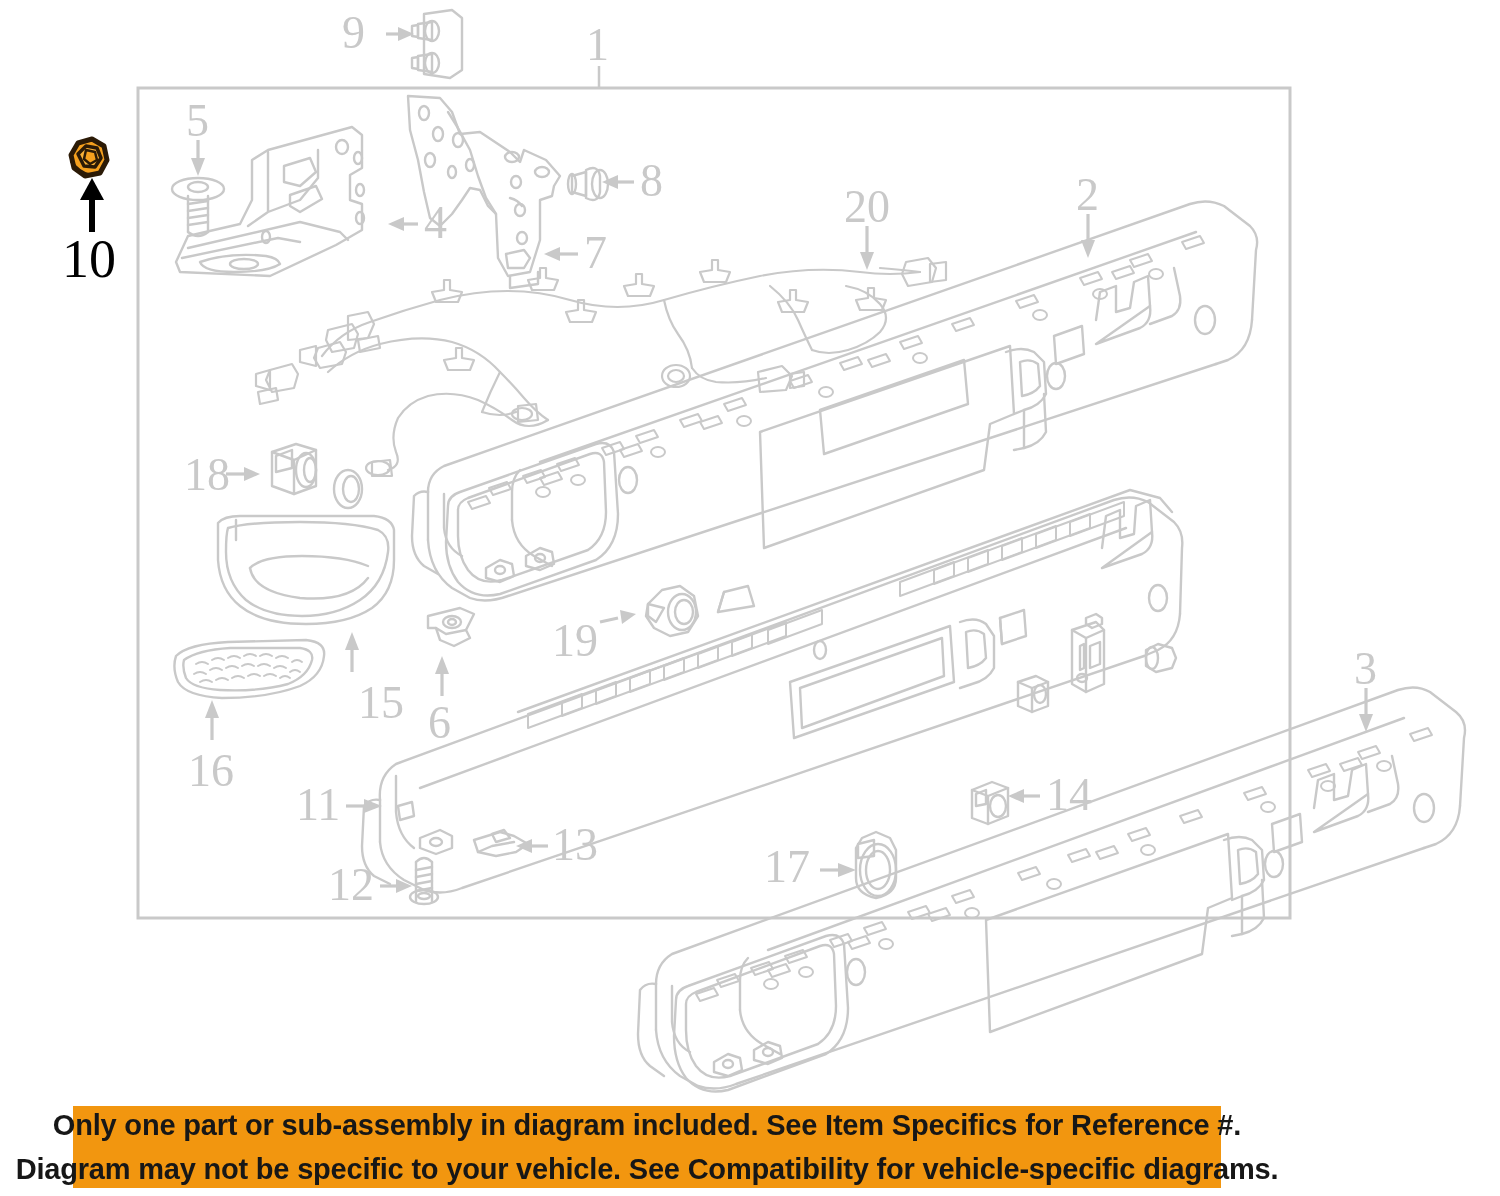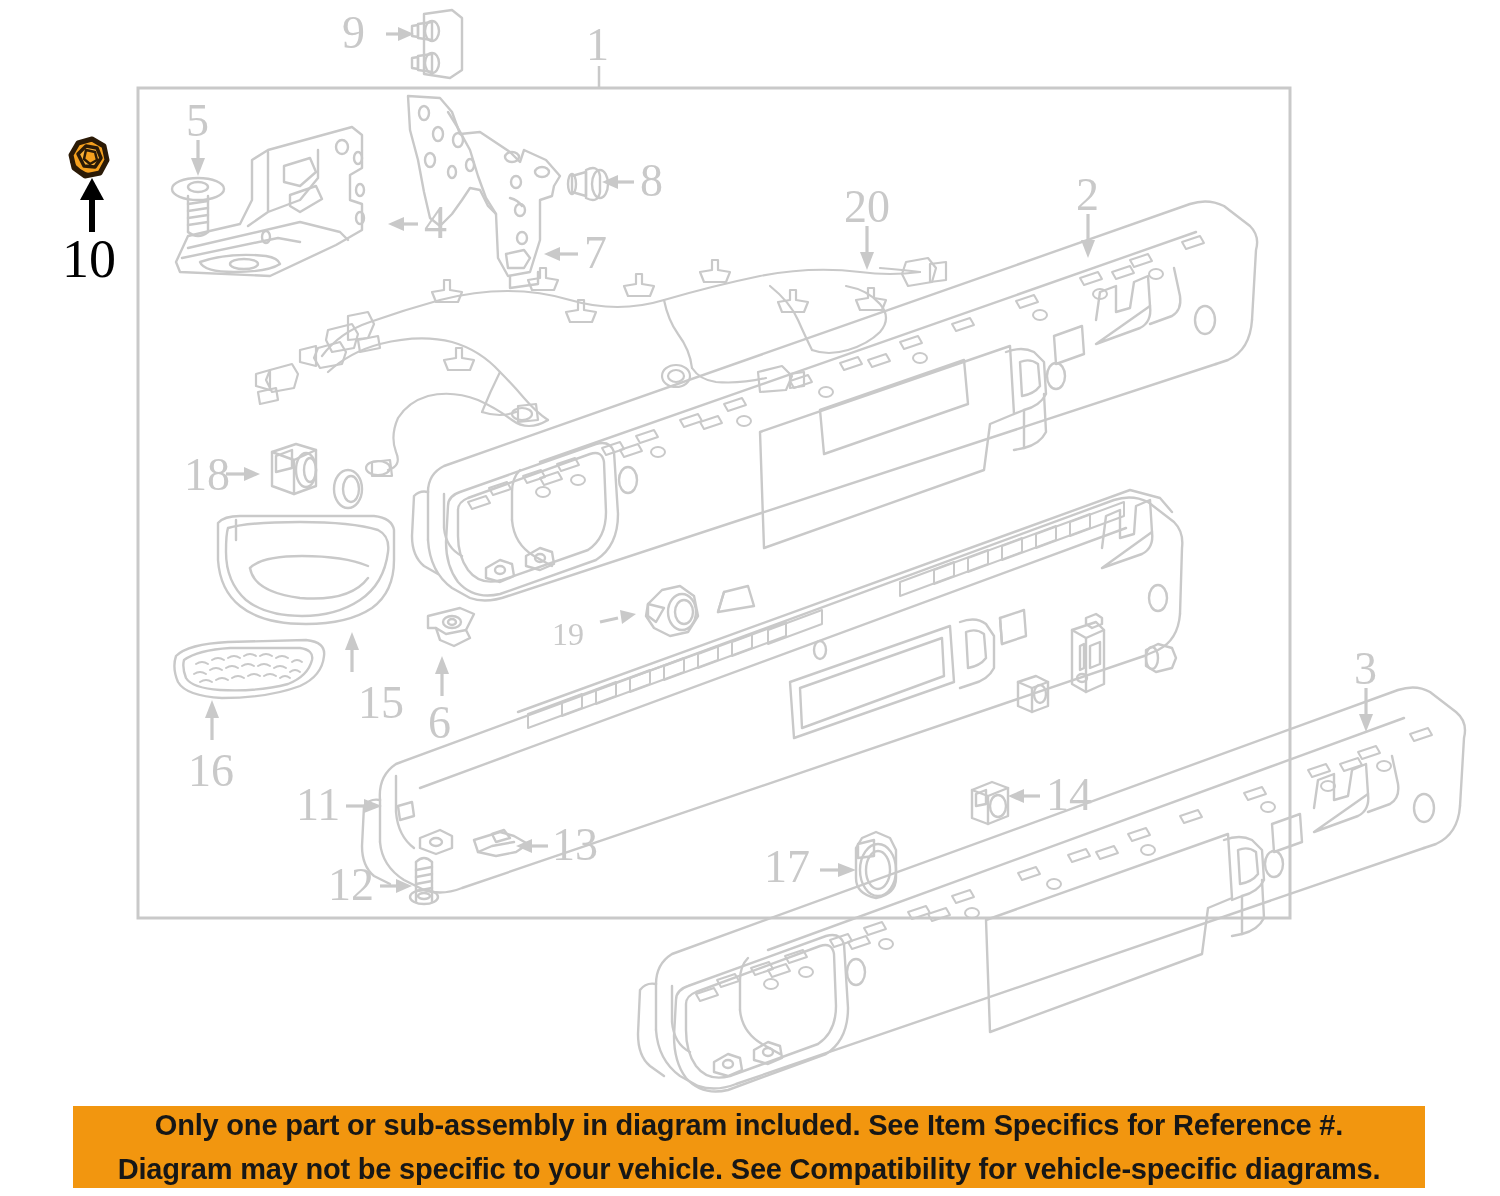--- a/index.html
+++ b/index.html
@@ -36,21 +36,21 @@
     user-select: none;
   }
   .callout-label.highlight {
     color: #000000;
     font-weight: 400;
   }
   #warning-banner {
     position: absolute;
     left: 73px;
     top: 1106px;
-    width: 1352px;
+    width: 1148px;
     height: 82px;
     background: #F2960F;
     box-sizing: border-box;
     display: flex;
     flex-direction: column;
     align-items: center;
     justify-content: center;
     gap: 12px;
   }
   #warning-banner .wline {
@@ -601,21 +601,21 @@
   <div class="callout-label" style="left:342px; top:10px;  font-size:46px;">9</div>
   <div class="callout-label highlight" style="left:62px; top:232px; font-size:54px;">10</div>
   <div class="callout-label" style="left:296px; top:782px; font-size:46px;">11</div>
   <div class="callout-label" style="left:328px; top:862px; font-size:46px;">12</div>
   <div class="callout-label" style="left:552px; top:822px; font-size:46px;">13</div>
   <div class="callout-label" style="left:1046px;top:772px; font-size:46px;text-align:center;">14</div>
   <div class="callout-label" style="left:330px; top:680px; font-size:46px;margin-left:28px;">15</div>
   <div class="callout-label" style="left:188px; top:748px; font-size:46px;text-align:center;">16</div>
   <div class="callout-label" style="left:764px; top:844px; font-size:46px;text-align:right;">17</div>
   <div class="callout-label" style="left:172px; top:452px; font-size:46px;margin-left:12px;">18</div>
-  <div class="callout-label" style="left:552px; top:618px; font-size:32px;">19</div>
+  <div class="callout-label" style="left:552px; top:618px; font-size:46px;">19</div>
   <div class="callout-label" style="left:844px; top:184px; font-size:46px;">20</div>
 
   <div id="warning-banner">
     <div class="wline">Only one part or sub-assembly in diagram included. See Item Specifics for Reference #.</div>
     <div class="wline">Diagram may not be specific to your vehicle. See Compatibility for vehicle-specific diagrams.</div>
   </div>
 
 </div>
 
 </body></html>

